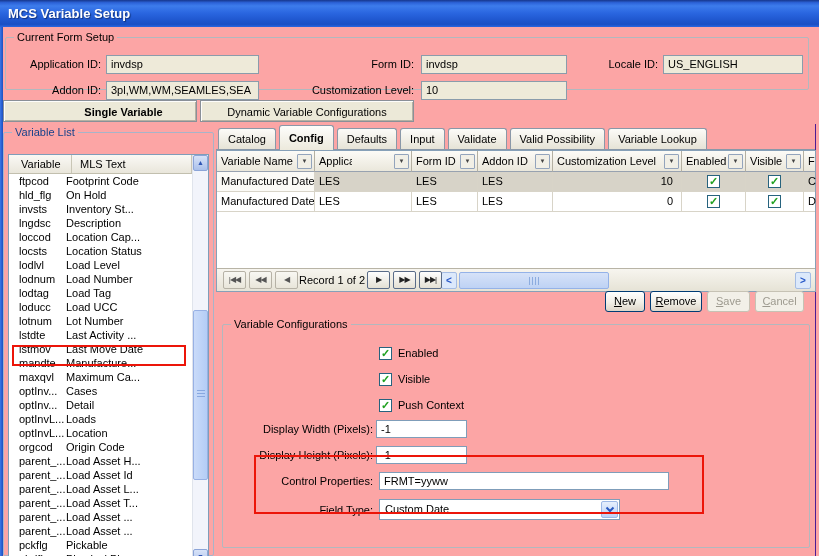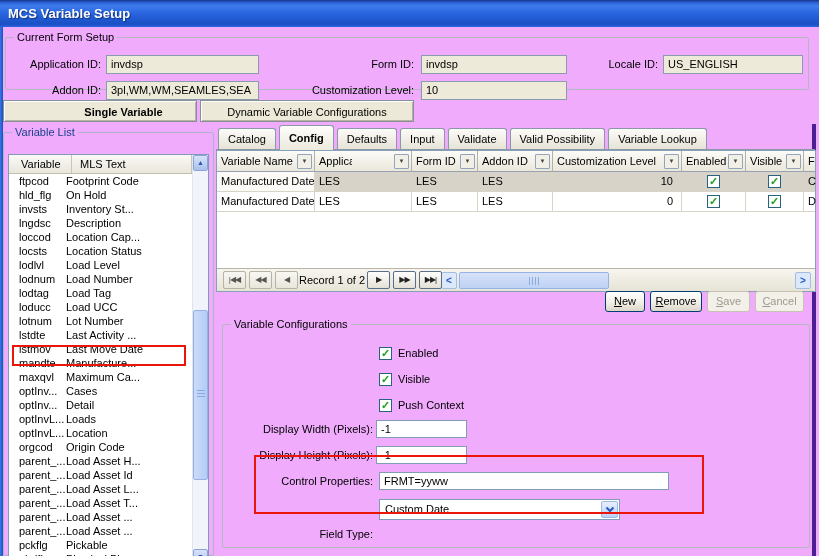--- a/index.html
+++ b/index.html
@@ -1,17 +1,17 @@
 <!DOCTYPE html>
 <html><head>
 <meta charset="utf-8">
 <style>
   * { box-sizing: border-box; }
   body { margin:0; font-family:"Liberation Sans", sans-serif; }
-  #window { position:relative; width:819px; height:556px; background:#f0abfc; overflow:hidden; font-size:11px; color:#000; }
+  #window { position:relative; width:819px; height:556px; background:#fca5a5; overflow:hidden; font-size:11px; color:#000; }
 
   
   .titlebar { position:absolute; left:0; top:0; width:819px; height:27px;
     background:linear-gradient(180deg,#16368c 0%,#2c63d8 10%,#3d7cec 22%,#2a66e0 48%,#2058d0 72%,#1a4fc4 90%,#2a66e0 100%);
     color:#fff; font-weight:bold; font-size:13px; line-height:27px; padding-left:8px;
     text-shadow:1px 1px 1px #12337e; }
   .winborder-left { position:absolute; left:0; top:27px; width:3px; height:529px;
     background:linear-gradient(90deg,#3a77e8,#1c4fc0); }
 
   
@@ -44,21 +44,21 @@
   
   .vsb { position:absolute; right:0; top:0; bottom:0; width:16px; background:#f2f4fb; border-left:1px solid #e0e4ec; }
   .sbtn { position:absolute; left:0; width:15px; height:16px; background:linear-gradient(#d8e3f8,#aac0ea);
     border:1px solid #8ba4d8; border-radius:2px; color:#2f55b4; font-size:7px; text-align:center; line-height:14px; }
   .vthumb { position:absolute; left:0; top:155px; width:15px; height:170px;
     background:linear-gradient(90deg,#cadbf9,#b4cdf6); border:1px solid #98b1e4; border-radius:2px; }
   .vgrip { position:absolute; left:3px; top:50%; margin-top:-5px; width:8px; height:9px;
     background:repeating-linear-gradient(180deg,#88a8e0 0 1px,transparent 1px 3px); }
 
   
-  #right-panel { position:absolute; left:216px; top:124px; width:600px; height:432px; border-right:4px solid #4c1d95; }
+  #right-panel { position:absolute; left:216px; top:124px; width:600px; height:432px; border-right:1px solid #4c1d95; }
   #config-tabs { position:absolute; left:0; top:0; width:599px; height:26px; border-bottom:1px solid #8a98a8;
     display:flex; align-items:flex-end; padding-left:2px; }
   .ctab { height:21px; line-height:21px; padding:0 9px; margin-right:3px; flex:none;
     background:linear-gradient(#fcfbf8,#e6e3d6); border:1px solid #8a98a8; border-bottom:none;
     border-radius:3px 3px 0 0; white-space:nowrap; overflow:hidden; }
   .ctab.active { font-weight:bold; height:25px; line-height:24px; margin-bottom:-1px;
     background:linear-gradient(#fdfdfb,#ece9dc); }
 
   
   #grid { position:absolute; left:0; top:26px; width:600px; height:142px; background:#fff; border:1px solid #86a0b8; }
@@ -388,21 +388,21 @@
           <span class="cb">✓</span>
           <span class="cblbl">Push Context</span>
         </div>
       </div>
     <div class="vclbl" style="top:93px;">Display Width (Pixels):</div>
     <div class="wf" style="left:153px;top:90px;width:91px;">-1</div>
     <div class="vclbl" style="top:119px;">Display Height (Pixels):</div>
     <div class="wf" style="left:153px;top:116px;width:91px;">-1</div>
     <div class="vclbl" style="top:145px;">Control Properties:</div>
     <div class="wf" style="left:156px;top:142px;width:290px;">FRMT=yyww</div>
-    <div class="vclbl" style="top:174px;margin-top:24px;">Field Type:</div>
+    <div class="vclbl" style="top:174px;">Field Type:</div>
     <div id="field-type">
       <span>Custom Date</span>
       <span id="ft-btn">
         <svg width="10" height="7" viewBox="0 0 10 7">
             <path d="M1.5 1.5 L5 5 L8.5 1.5" stroke="#2858c0" stroke-width="2" fill="none"></path>
           </svg>
       </span>
     </div>
   </fieldset>
 

